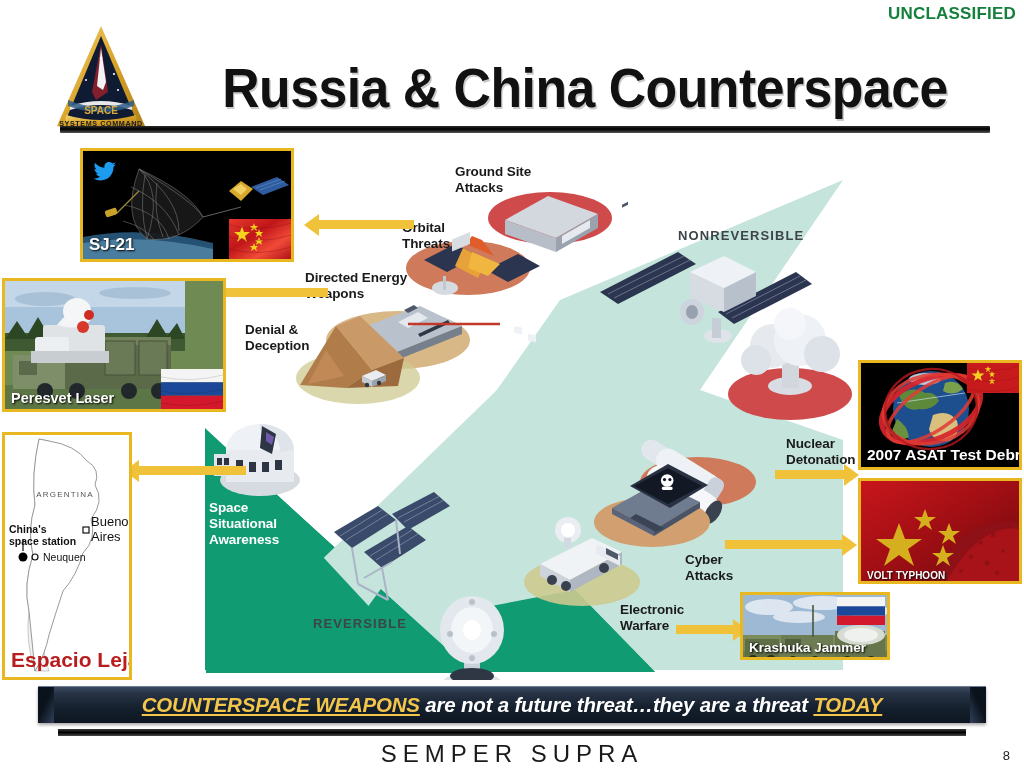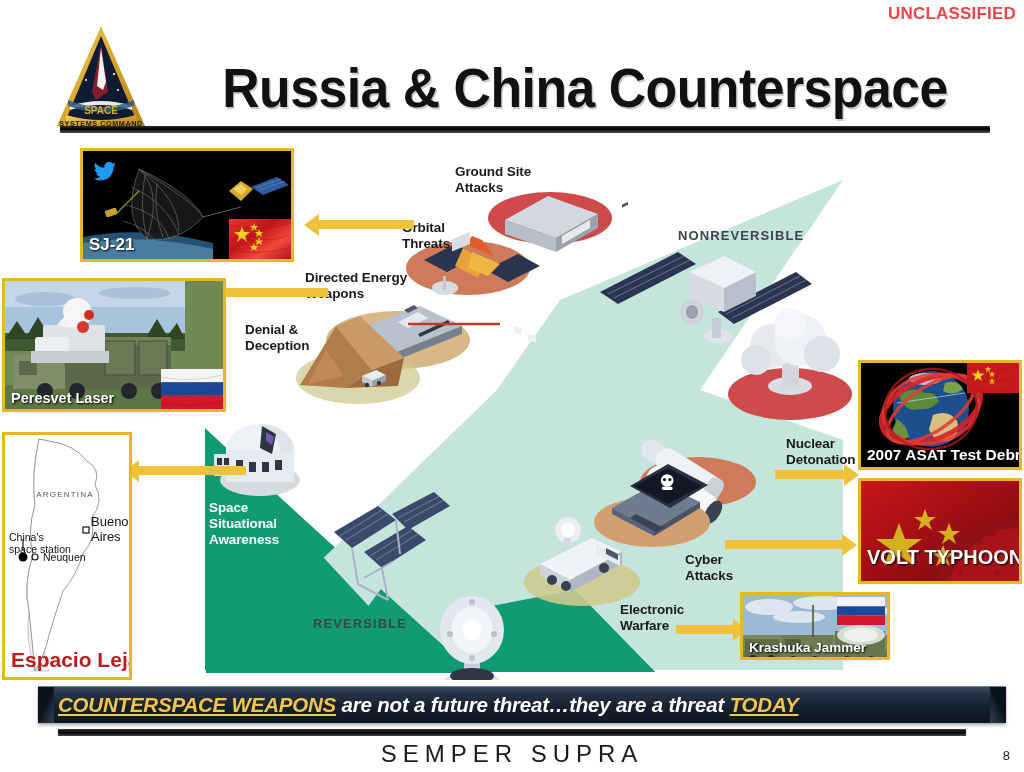--- a/index.html
+++ b/index.html
@@ -6,21 +6,21 @@
   body{
     width:1024px;height:772px;background:#ffffff;
     font-family:"Liberation Sans", sans-serif;
     overflow:hidden;position:relative;
   }
   #slide{position:absolute;inset:0;width:1024px;height:772px;}
 
   
   .classif{
     position:absolute;top:4px;right:8px;
-    font-size:17px;font-weight:bold;color:#ef4444;
+    font-size:17px;font-weight:bold;color:#15803d;
     letter-spacing:.2px;
   }
   .logo{position:absolute;left:46px;top:22px;width:110px;height:115px;}
   .title{
     position:absolute;left:170px;top:56px;width:830px;
     text-align:center;font-size:55px;font-weight:bold;
     color:#111;letter-spacing:-.5px;
     font-family:"Liberation Sans Narrow","Liberation Sans",sans-serif;
     transform:scaleX(.94);transform-origin:center;
     text-shadow:1.5px 1.5px 0 rgba(140,140,140,.45);
@@ -69,23 +69,22 @@
     content:"";position:absolute;right:-14px;top:50%;transform:translateY(-50%);
     border-top:11px solid transparent;border-bottom:11px solid transparent;
     border-left:15px solid #f0c23a;
   }
 
   
   .banner{
     position:absolute;left:38px;top:686px;width:948px;height:36px;
     background:linear-gradient(180deg,#3b4a60 0%,#273345 18%,#16212f 55%,#0d1620 100%);
     border-top:1px solid #6d7d94;
-    display:flex;align-items:center;justify-content:flex-start;
+    display:flex;align-items:center;justify-content:center;
     box-shadow:0 2px 3px rgba(0,0,0,.35);
-    padding-left:20px;
   }
   .banner::before,.banner::after{
     content:"";position:absolute;top:0;width:16px;height:100%;
   }
   .banner::before{left:0;background:linear-gradient(115deg,#0a121b 45%,#32405a 100%);}
   .banner::after{right:0;background:linear-gradient(245deg,#0a121b 45%,#32405a 100%);}
   .banner-text{
     font-size:20.5px;font-style:italic;font-weight:bold;color:#ffffff;
     white-space:nowrap;z-index:2;letter-spacing:-.2px;
   }
@@ -497,21 +496,21 @@
                Q34 208 38 178 Q44 150 40 122 Q48 96 42 70 Q48 38 44 6 Z" fill="#f1f1f1" stroke="#bdbdbd" stroke-width=".8"></path>
       <path d="M44 6 Q70 10 82 26 Q96 34 90 50 Q100 66 86 84 Q92 104 78 118
                Q72 140 58 156 Q50 180 44 200 Q40 220 30 236 L24 176 Q18 150 28 120
                Q22 96 30 70 Q26 40 34 4 Z" fill="#ffffff" stroke="#8d8d8d" stroke-width=".9"></path>
       <text x="60" y="62" font-size="8" fill="#555" letter-spacing="1.2" font-family="Liberation Sans, sans-serif" text-anchor="middle">ARGENTINA</text>
       <rect x="78" y="92" width="6" height="6" fill="none" stroke="#111" stroke-width="1.2"></rect>
       <circle cx="18" cy="122" r="4.5" fill="#000"></circle>
       <circle cx="30" cy="122" r="3" fill="none" stroke="#111" stroke-width="1.2"></circle>
       <line x1="18" y1="104" x2="18" y2="116" stroke="#111" stroke-width="1.2"></line>
     </svg>
-    <div style="position:absolute;left:4px;top:88px;font-size:10.5px;font-weight:normal;color:#111;line-height:1.15;white-space:pre-line;margin-top:8px;">China's
+    <div style="position:absolute;left:4px;top:88px;font-size:10.5px;font-weight:bold;color:#111;line-height:1.15;white-space:pre-line;">China's
 space station</div>
     <div style="position:absolute;left:86px;top:80px;font-size:13px;color:#111;line-height:1.15;white-space:pre-line;">Buenos
 Aires</div>
     <div style="position:absolute;left:38px;top:116px;font-size:10.5px;color:#111;">Neuquen</div>
     <div class="cap" style="color:#b91c1c;text-shadow:none;font-size:21px;bottom:5px;left:6px;">Espacio Lejano</div>
   </div>
 
   <div class="card" style="left:858px;top:360px;width:164px;height:110px;">
     <svg width="158" height="104" style="position:absolute;left:0;top:0;">
       <rect width="158" height="104" fill="#000"></rect>
@@ -576,21 +575,21 @@
         <circle cx="120" cy="62" r="2"></circle>
           <circle cx="132" cy="54" r="2.4"></circle>
           <circle cx="110" cy="76" r="2.2"></circle>
         <circle cx="142" cy="70" r="2"></circle>
           <circle cx="126" cy="82" r="2.6"></circle>
           <circle cx="148" cy="46" r="1.8"></circle>
         <circle cx="100" cy="90" r="2"></circle>
           <circle cx="136" cy="92" r="2.2"></circle>
       </g>
     </svg>
-    <div class="cap" style="font-size:20px;bottom:12px;">VOLT TYPHOON</div>
+    <div class="cap" style="font-size:10px;bottom:0;">VOLT TYPHOON</div>
   </div>
 
   <div class="card" style="left:740px;top:592px;width:150px;height:68px;">
     <svg width="144" height="78" style="position:absolute;left:0;top:0;">
       <rect width="144" height="44" fill="#9db9d4"></rect>
       <g fill="#e9eff5" opacity=".85">
         <ellipse cx="26" cy="12" rx="24" ry="8"></ellipse>
           <ellipse cx="80" cy="8" rx="30" ry="7"></ellipse>
         <ellipse cx="124" cy="16" rx="22" ry="7"></ellipse>
           <ellipse cx="56" cy="22" rx="26" ry="6"></ellipse>

